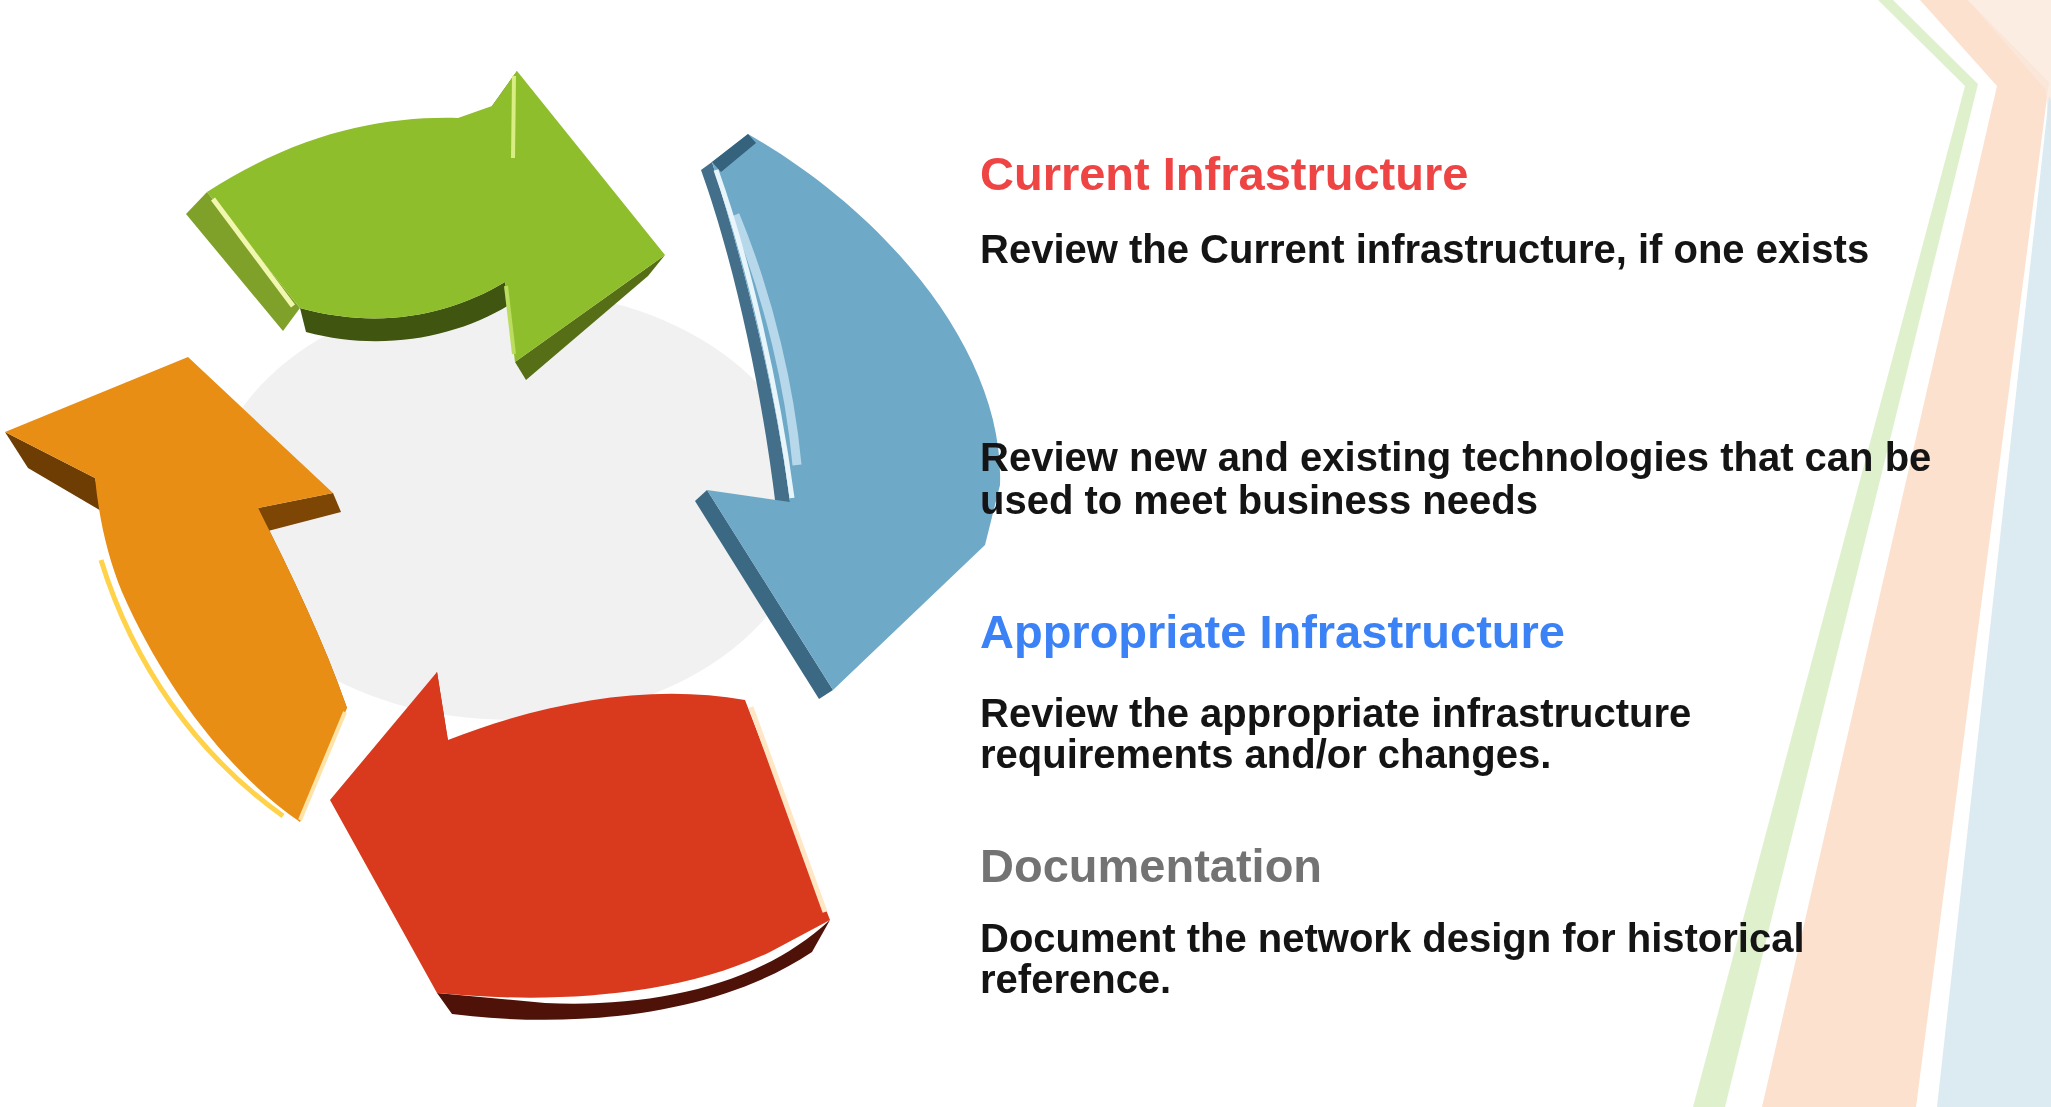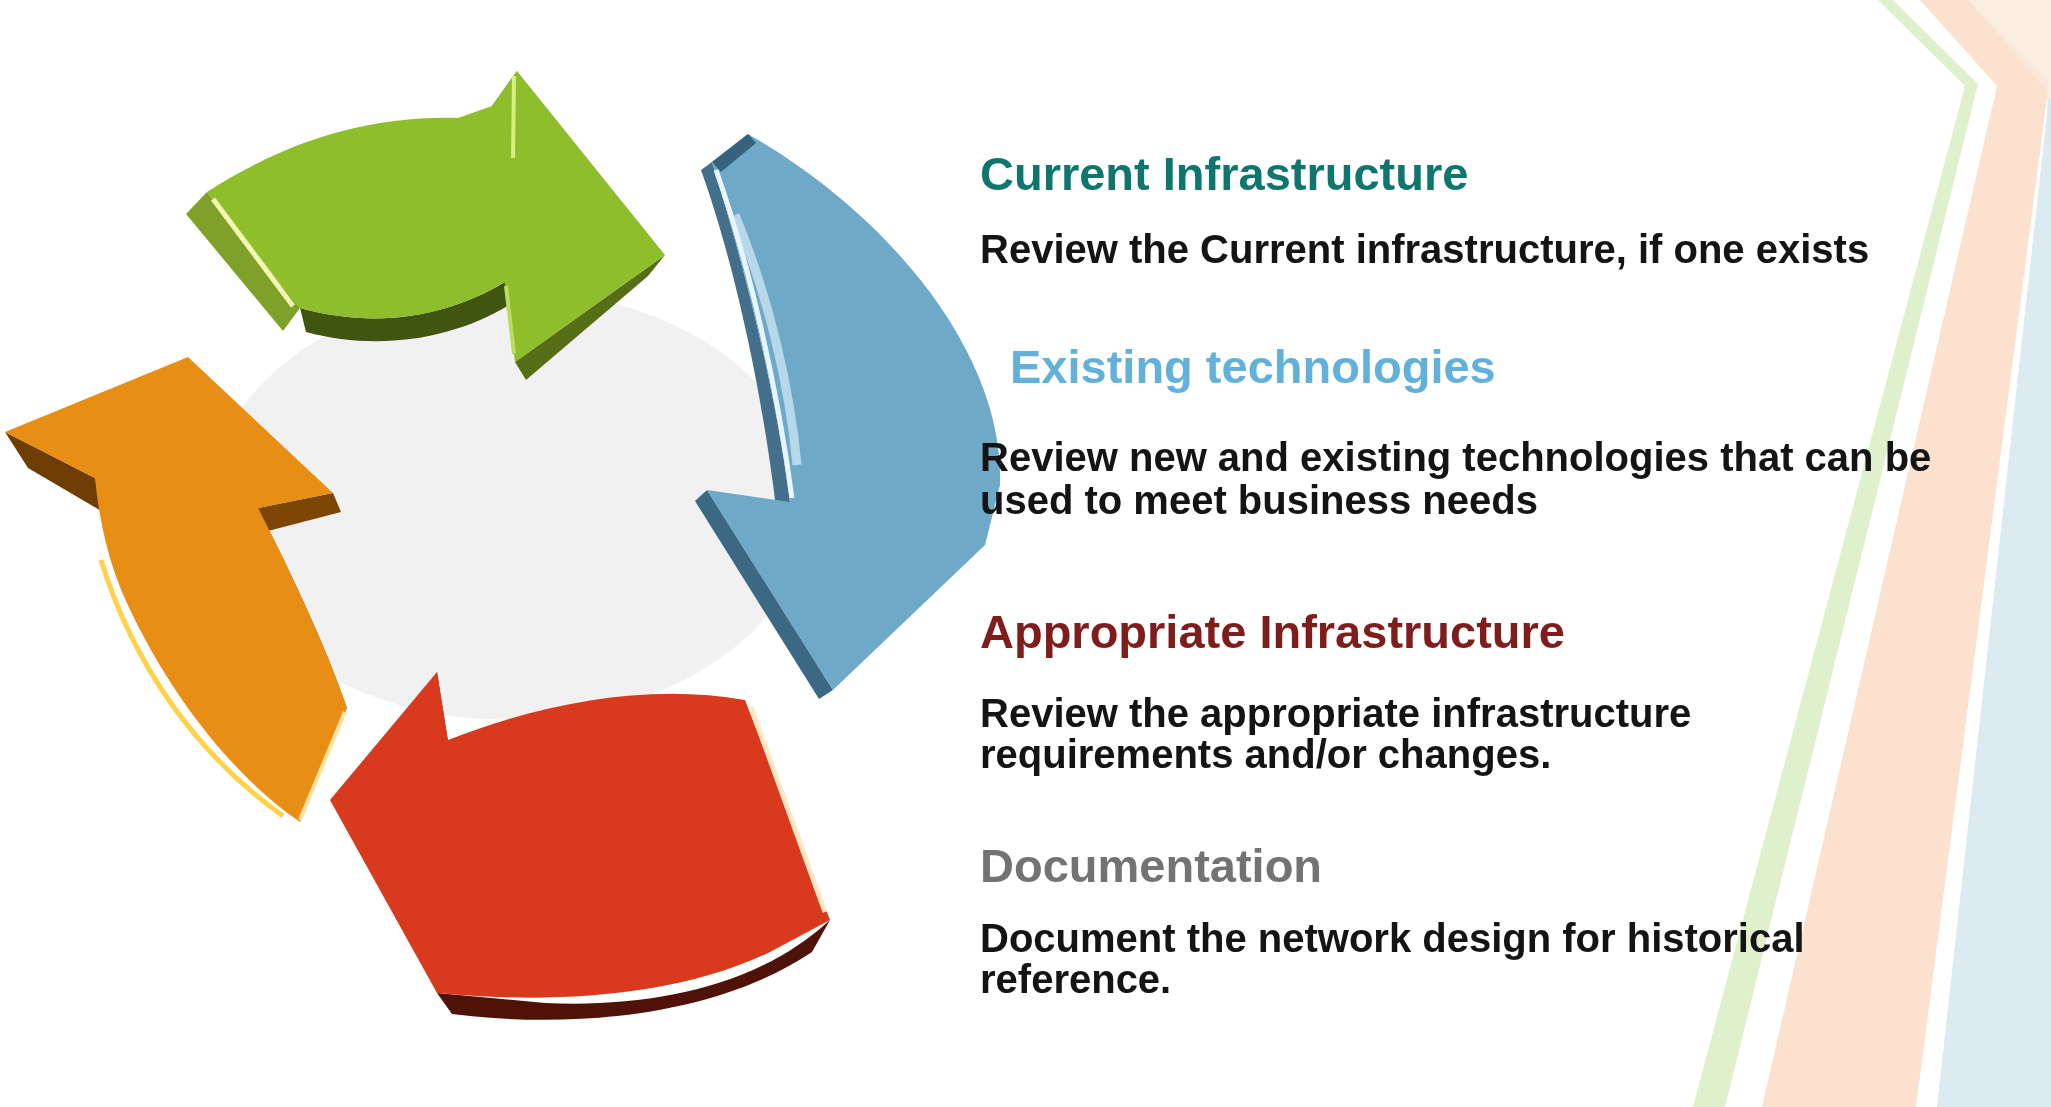--- a/index.html
+++ b/index.html
@@ -78,28 +78,27 @@
                C450,315 380,330 300,308 Z" fill="#8FBE2C"></path>
       <path d="M213,199 L293,306" fill="none" stroke-width="5" stroke="#F2F7B0"></path>
       <path d="M514,76 L513,158" fill="none" stroke-width="4" stroke="#D8ED82"></path>
       <path d="M506,286 L514,354" fill="none" stroke-width="4" stroke="#BADD60"></path>
     </g>
   </svg>
 
   <div class="center-title">
   </div>
 
-  <div class="heading h1" style="color: #0f766e;">Current Infrastructure</div>
+  <div class="heading h1" style="color: #ef4444;">Current Infrastructure</div>
   <div class="bodytext b1">Review the Current infrastructure, if one exists</div>
 
-  <div class="heading h2" style="color: rgb(98, 177, 218);">Existing technologies</div>
   <div class="bodytext b2">Review new and existing technologies that can be
 used to meet business needs</div>
 
-  <div class="heading h3" style="color: #7f1d1d;">Appropriate Infrastructure</div>
+  <div class="heading h3" style="color: #3b82f6;">Appropriate Infrastructure</div>
   <div class="bodytext b3">Review the appropriate infrastructure
 requirements and/or changes.</div>
 
   <div class="heading h4" style="color: #737373;">Documentation</div>
   <div class="bodytext b4">Document the network design for historical
 reference.</div>
 
 </div>
 
 </body></html>

